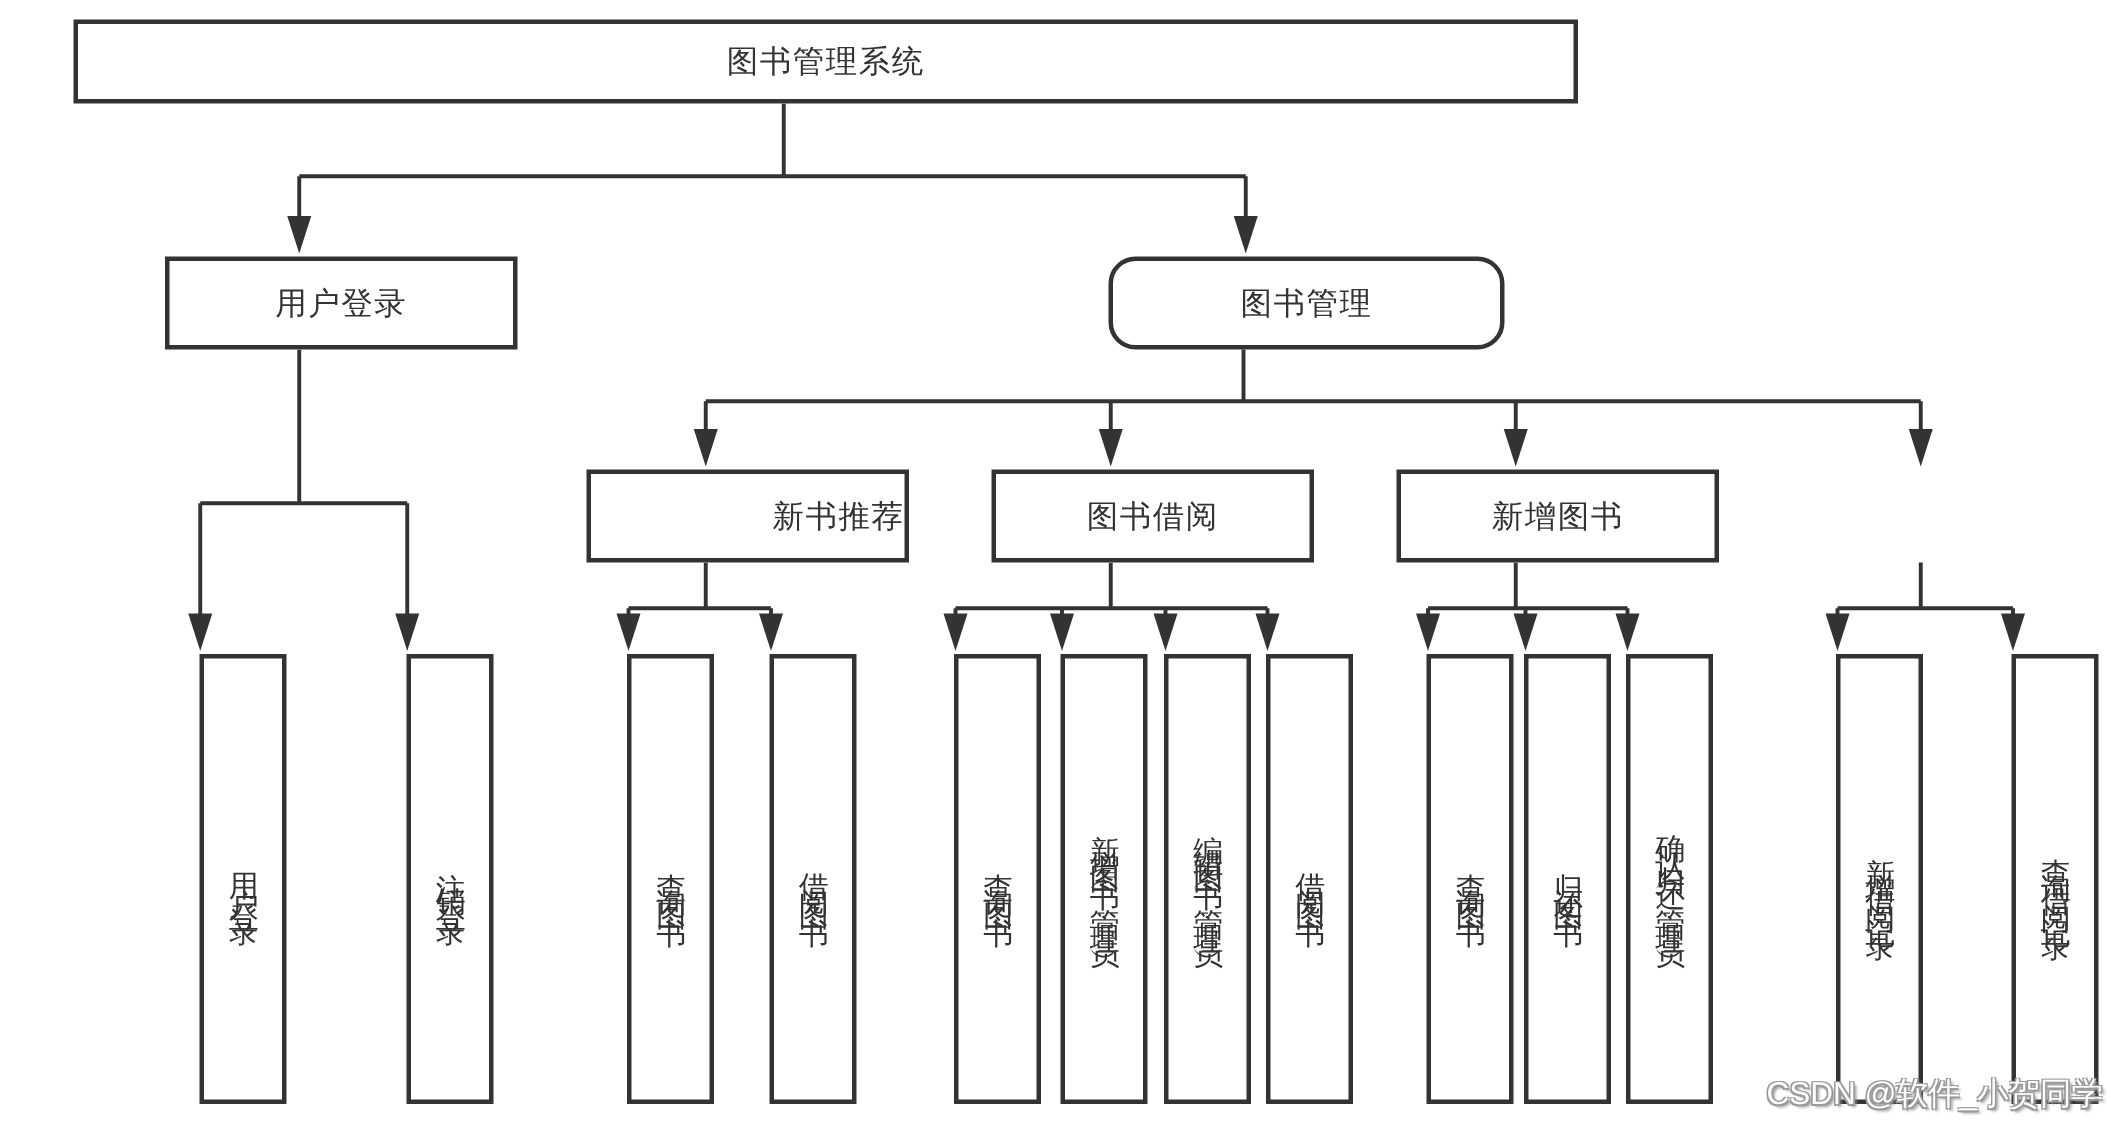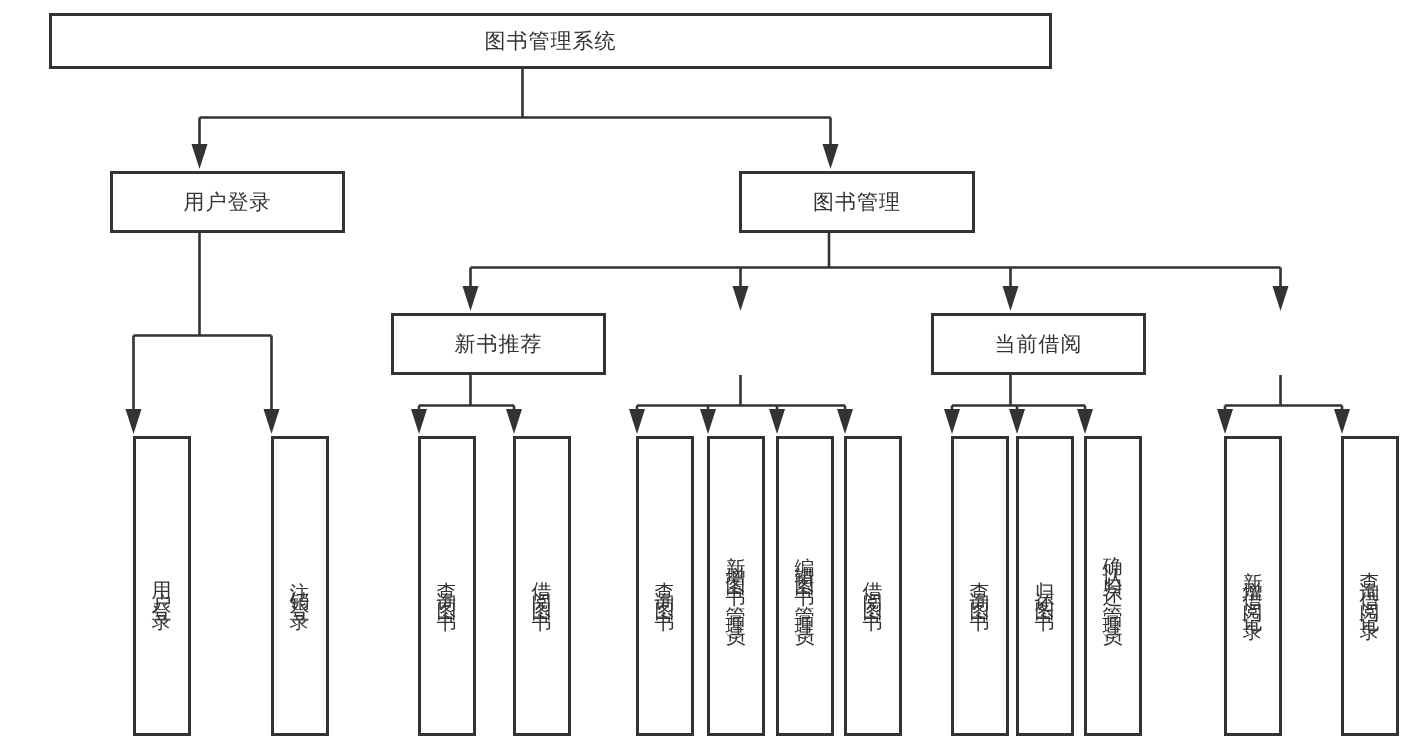--- a/index.html
+++ b/index.html
@@ -19,23 +19,23 @@
     border:3px solid #333333;
     box-sizing:border-box;
     display:flex;align-items:center;justify-content:center;
     color:#333333;
     z-index:2;
     margin-left:28px;
   }
   .hbox span{font-size:21px;letter-spacing:1px;white-space:nowrap;}
   .root{left:21px;top:13px;width:1003px;height:56px;}
   .l2a{left:82px;top:171px;width:235px;height:62px;}
-  .l2b{left:711px;top:171px;width:236px;height:62px;}
+  .l2b{left:711px;top:171px;width:264px;height:62px;border-radius:18px;}
   .l3{top:313px;width:215px;height:62px;}
-  .l3a{left:363px;}
+  .l3a{left:363px;justify-content:flex-end;}
   .l3b{left:633px;}
   .l3c{left:903px;}
   .l3d{left:1173px;}
   .leaf{top:436px;width:58px;height:300px;}
   .leaf span{
     writing-mode:vertical-rl;
     text-orientation:mixed;
     font-size:20px;
     letter-spacing:10px;
     line-height:1.1;
@@ -100,22 +100,25 @@
   <div class="box hbox l2a">
     <span>用户登录</span>
   </div>
   <div class="box hbox l2b">
     <span>图书管理</span>
   </div>
 
   <div class="box hbox l3 l3a">
     <span>新书推荐</span>
   </div>
+  <div class="box hbox l3 l3b">
+    <span>图书借阅</span>
+  </div>
   <div class="box hbox l3 l3c">
-    <span>当前借阅</span>
+    <span>新增图书</span>
   </div>
 
   <div class="box leaf lf1">
     <span>用户登录</span>
   </div>
   <div class="box leaf lf2">
     <span>注销登录</span>
   </div>
   <div class="box leaf lf3">
     <span>查询图书</span>
@@ -144,14 +147,15 @@
   <div class="box leaf lf11">
     <span>确认归还（管理员）</span>
   </div>
   <div class="box leaf lf12">
     <span>新增借阅记录</span>
   </div>
   <div class="box leaf lf13">
     <span>查询借阅记录</span>
   </div>
 
+  <div class="watermark">CSDN @软件_小贺同学</div>
 
 </div>
 
 </body></html>

